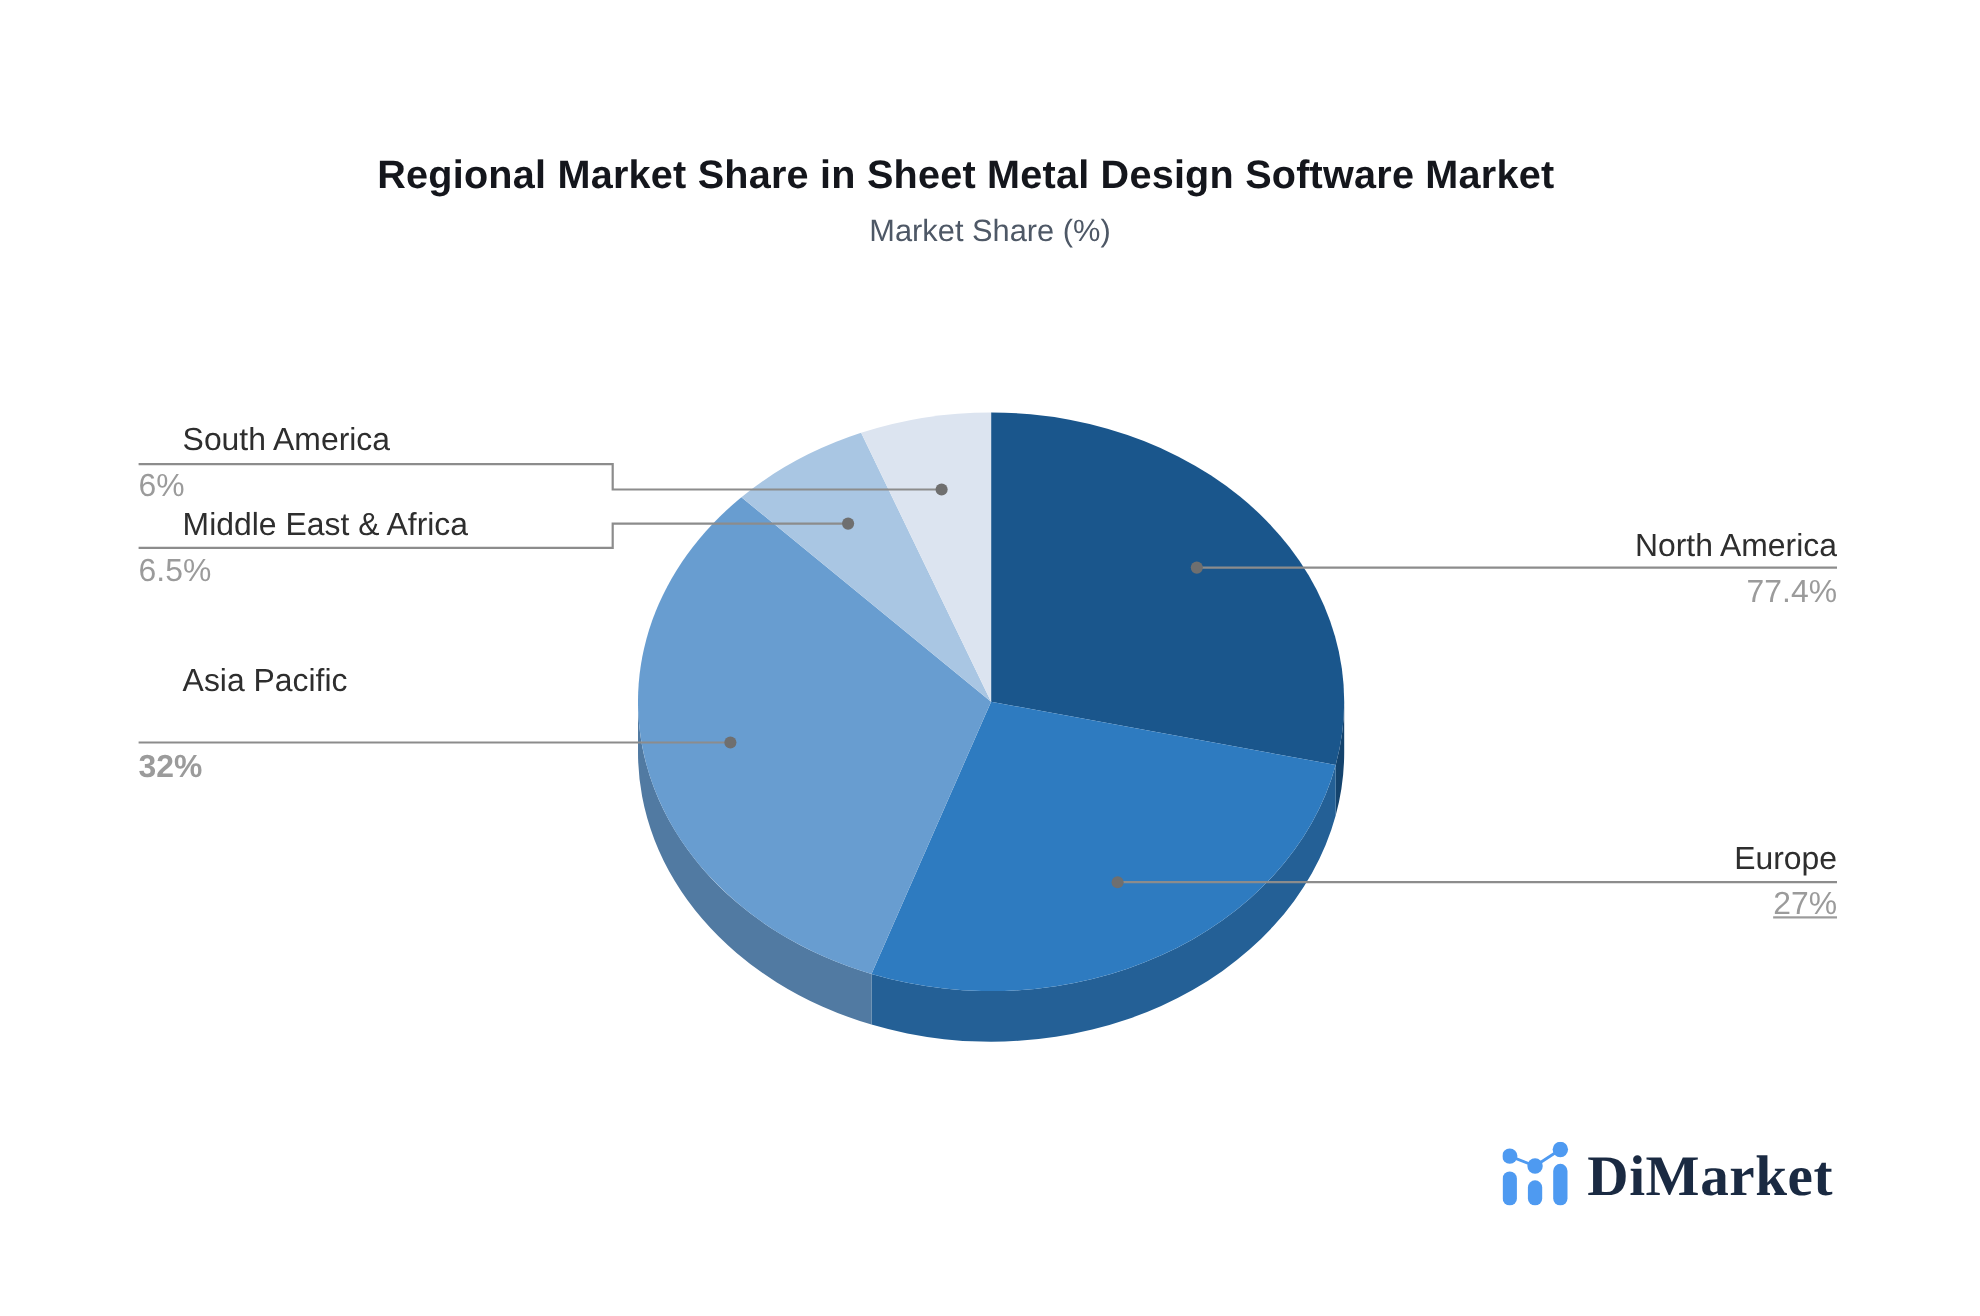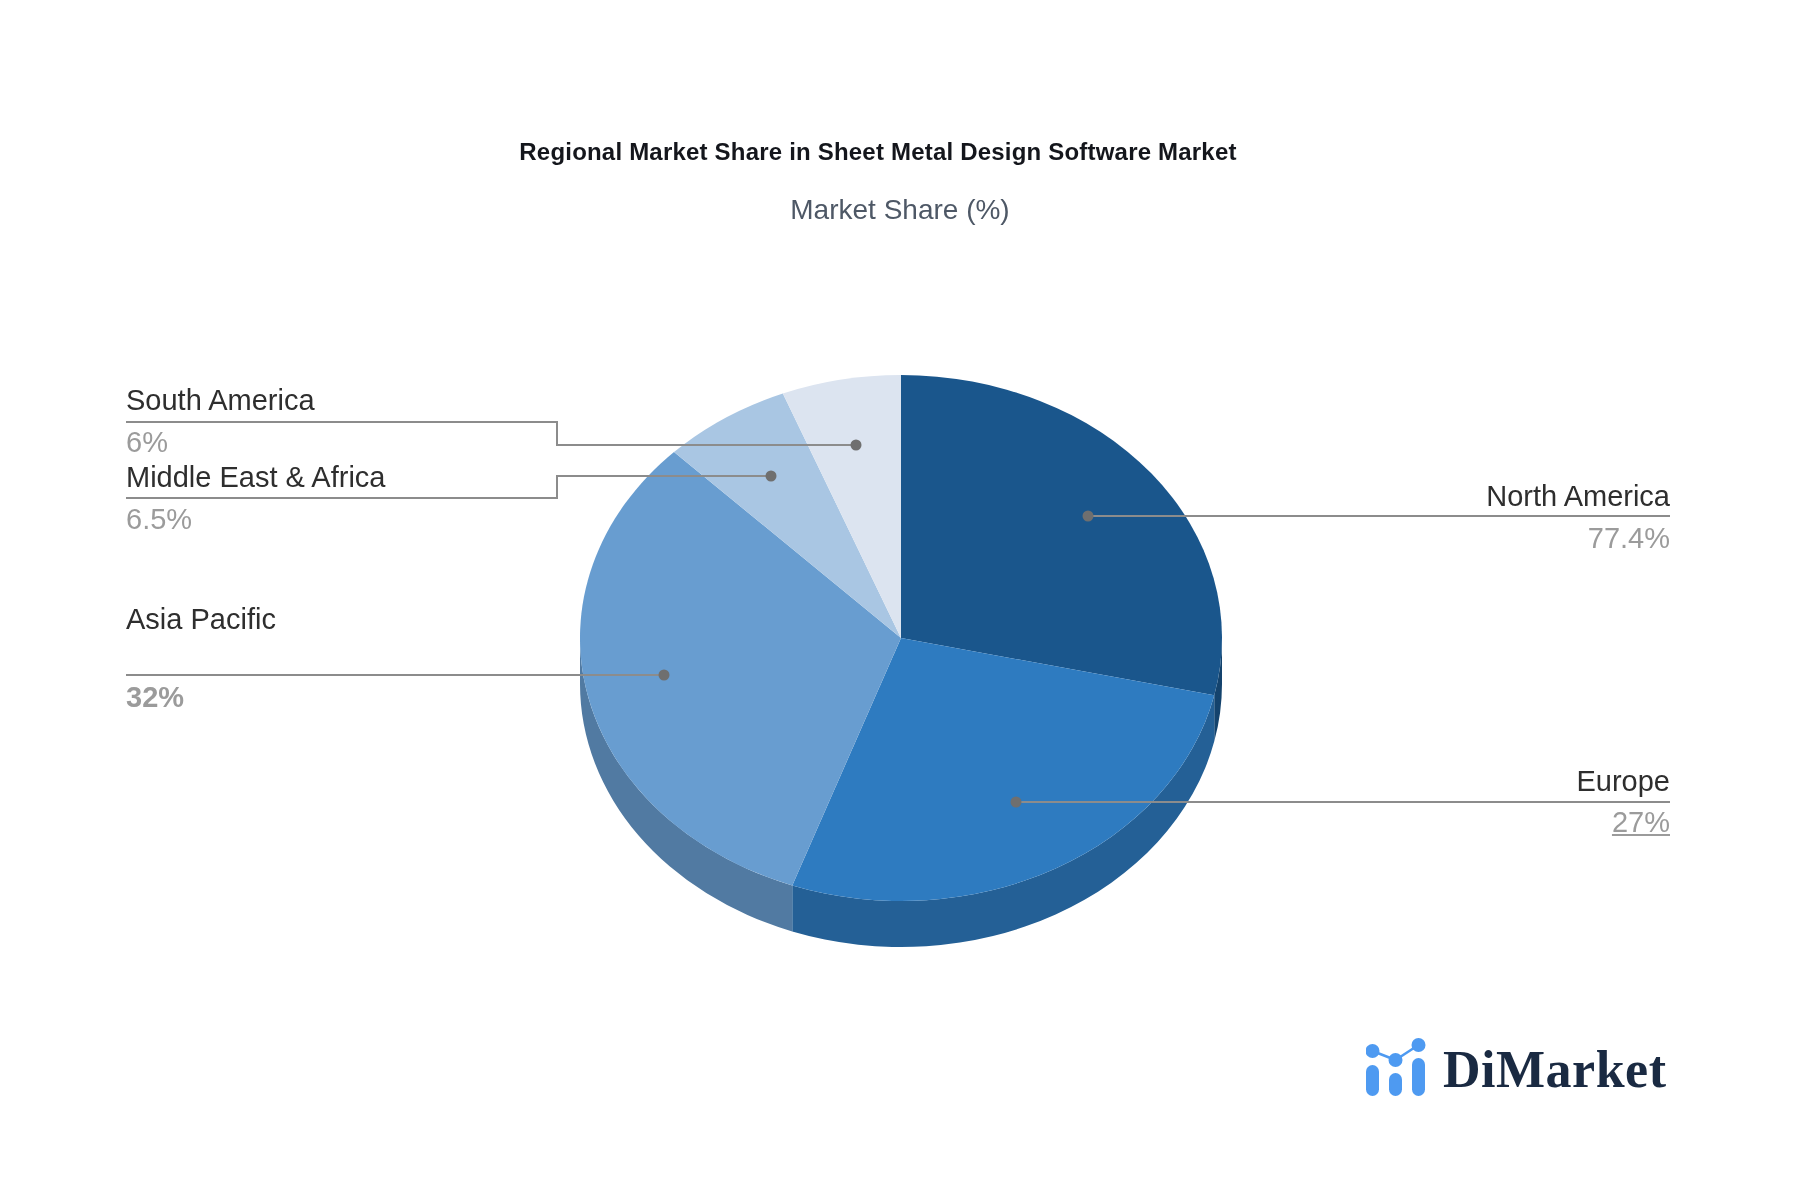--- a/index.html
+++ b/index.html
@@ -1,23 +1,23 @@
 <!DOCTYPE html>
 <html><head>
 <meta charset="utf-8">
 <style>
   html,body{margin:0;padding:0;background:#ffffff;}
   #page{position:relative;width:1800px;height:1196px;background:#ffffff;overflow:hidden;
         font-family:"Liberation Sans", sans-serif;}
   .chart-title{position:absolute;left:0;top:138px;width:1756px;text-align:center;
-        font-size:24px;font-weight:700;color:#14161c;letter-spacing:.2px;}
+        font-size:36px;font-weight:700;color:#14161c;letter-spacing:.2px;}
   .chart-subtitle{position:absolute;left:0;top:194px;width:1800px;text-align:center;
         font-size:28px;font-weight:400;color:#4e5866;}
   #pie-svg{position:absolute;left:0;top:0;}
-  .lbl{position:absolute;font-size:29px;color:#2e2e2e;white-space:nowrap;line-height:34px;}
+  .lbl{position:absolute;font-size:29px;color:#2e2e2e;white-space:nowrap;line-height:34px;margin-left:40px;}
   .val{position:absolute;font-size:29px;color:#9b9b9b;white-space:nowrap;line-height:34px;}
   .left{left:126px;text-align:left;}
   .right{right:130px;text-align:right;}
   .lbl-sa{top:383px;} .val-sa{top:425px;}
   .lbl-mea{top:460px;} .val-mea{top:502px;}
   .lbl-ap{top:602px;} .val-ap{top:680px;font-weight:bold;}
   .lbl-na{top:479px;} .val-na{top:521px;}
   .lbl-eu{top:764px;} .val-eu{top:805px;text-decoration:underline;}
   .logo{position:absolute;left:1366px;top:1038px;display:flex;align-items:flex-end;gap:3px;}
   .logo-text{font-family:"Liberation Serif", serif;font-size:52px;font-weight:700;

